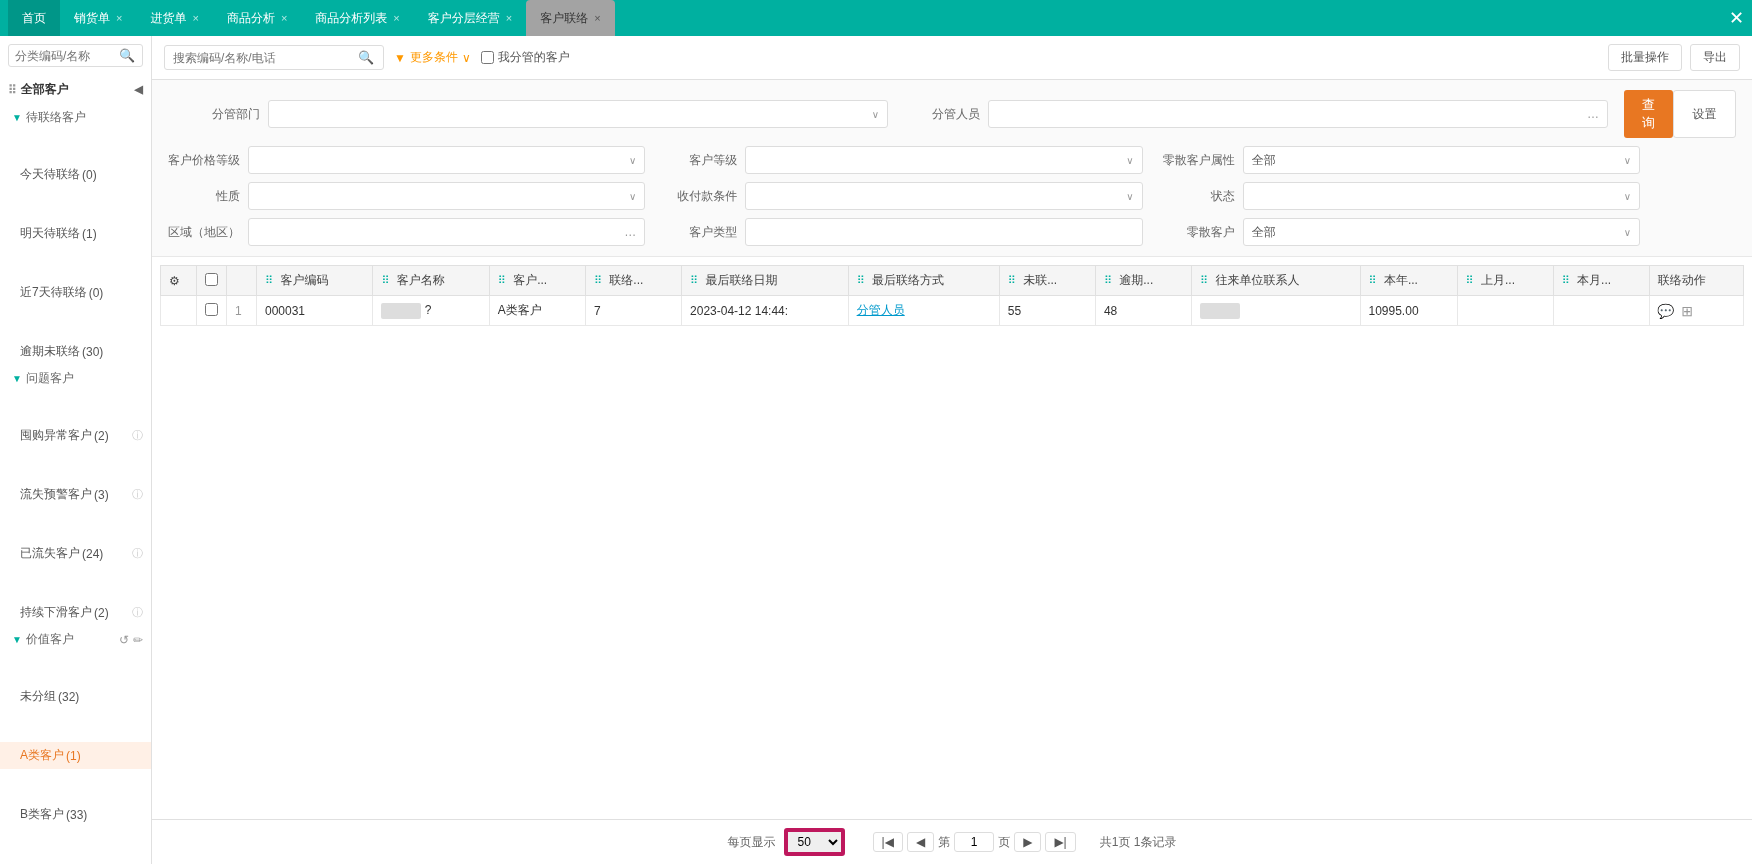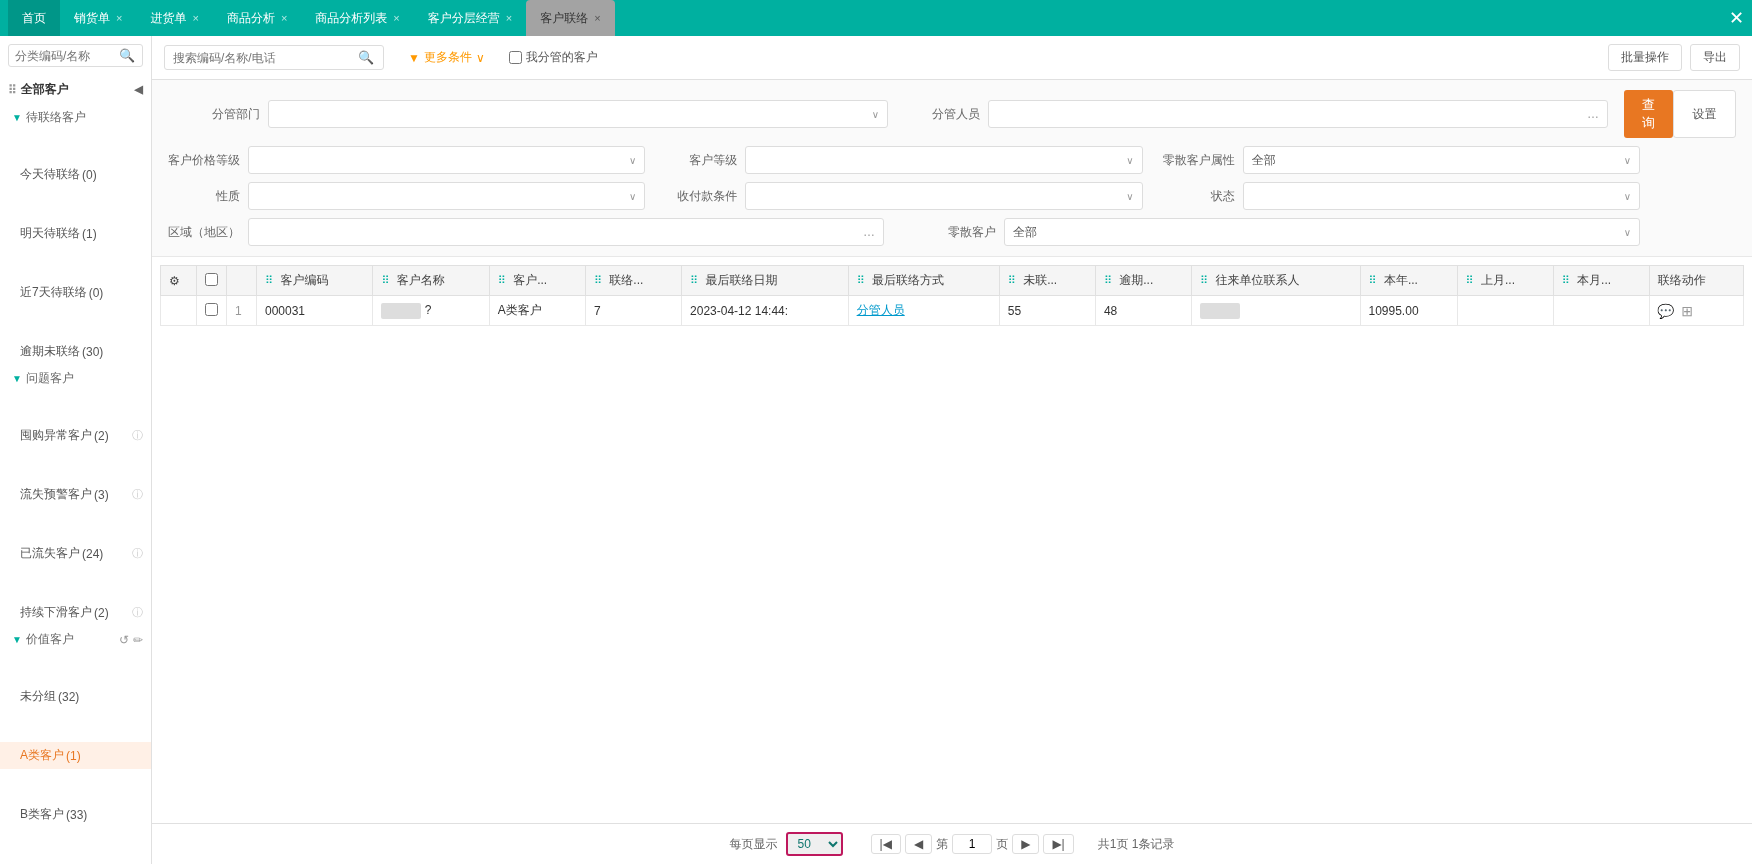--- a/index.html
+++ b/index.html
@@ -66,21 +66,21 @@
     .sidebar-sub-header .action-icons { margin-left: auto; display: flex; gap: 4px; color: #999; }
 
     
     .content-area {
       flex: 1; display: flex; flex-direction: column; overflow: hidden; background: #fff;
     }
 
     
     .filter-bar {
       display: flex; align-items: center; padding: 8px 12px; background: #fff;
-      border-bottom: 1px solid #e0e0e0; gap: 24px;
+      border-bottom: 1px solid #e0e0e0; gap: 10px;
     }
     .filter-search {
       display: flex; align-items: center; border: 1px solid #ddd; border-radius: 3px;
       padding: 4px 8px; gap: 6px; width: 220px;
     }
     .filter-search input { border: none; outline: none; font-size: 12px; width: 100%; color: #666; }
     .filter-search .search-icon { color: #00b0a0; font-size: 13px; }
     .more-filter {
       display: flex; align-items: center; gap: 4px; color: #f90; cursor: pointer;
       font-size: 12px;
@@ -137,22 +137,22 @@
     .link-text { color: #0099cc; cursor: pointer; text-decoration: underline; }
     .gray-block { display: inline-block; width: 40px; height: 16px; background: #ddd; border-radius: 2px; vertical-align: middle; }
 
     
     .table-footer {
       display: flex; align-items: center; justify-content: center; padding: 8px 16px;
       border-top: 1px solid #e0e0e0; background: #fff; gap: 8px;
     }
     .footer-label { color: #666; }
     .page-size-select {
-      border: 2px solid #be185d; border-radius: 3px; padding: 2px 6px;
-      font-size: 12px; color: #0f766e; cursor: pointer;
+      border: 4px solid #be185d; border-radius: 3px; padding: 2px 6px;
+      font-size: 12px; color: #000000; cursor: pointer;
     }
     .page-nav { display: flex; align-items: center; gap: 4px; margin-left: 20px; }
     .page-btn { border: 1px solid #ddd; background: #fff; padding: 2px 8px; border-radius: 3px; cursor: pointer; color: #555; }
     .page-btn:disabled { color: #ccc; cursor: default; }
     .page-input { border: 1px solid #ddd; border-radius: 3px; padding: 2px 6px; width: 40px; text-align: center; font-size: 12px; }
     .total-label { color: #666; margin-left: 16px; }
 
     
     .table-area::-webkit-scrollbar { height: 8px; width: 8px; }
     .table-area::-webkit-scrollbar-track { background: #f0f0f0; }
@@ -397,20 +397,24 @@
 
       <div class="adv-filter-row">
         <div class="filter-field">
           <span class="filter-label">区域（地区）</span>
           <div class="filter-input">
             <span></span>
             <span class="dots">…</span>
           </div>
         </div>
         <div class="filter-divider"></div>
+        <div class="filter-field">
+          <span class="filter-label">客户类型</span>
+          <input class="filter-input-text" type="text" value="" style="">
+        </div>
         <div class="filter-divider"></div>
         <div class="filter-field">
           <span class="filter-label">零散客户</span>
           <div class="filter-input">
             <span>全部</span>
             <span class="arrow-down">∨</span>
           </div>
         </div>
         <div style="min-width: 96px;"></div>
       </div>

